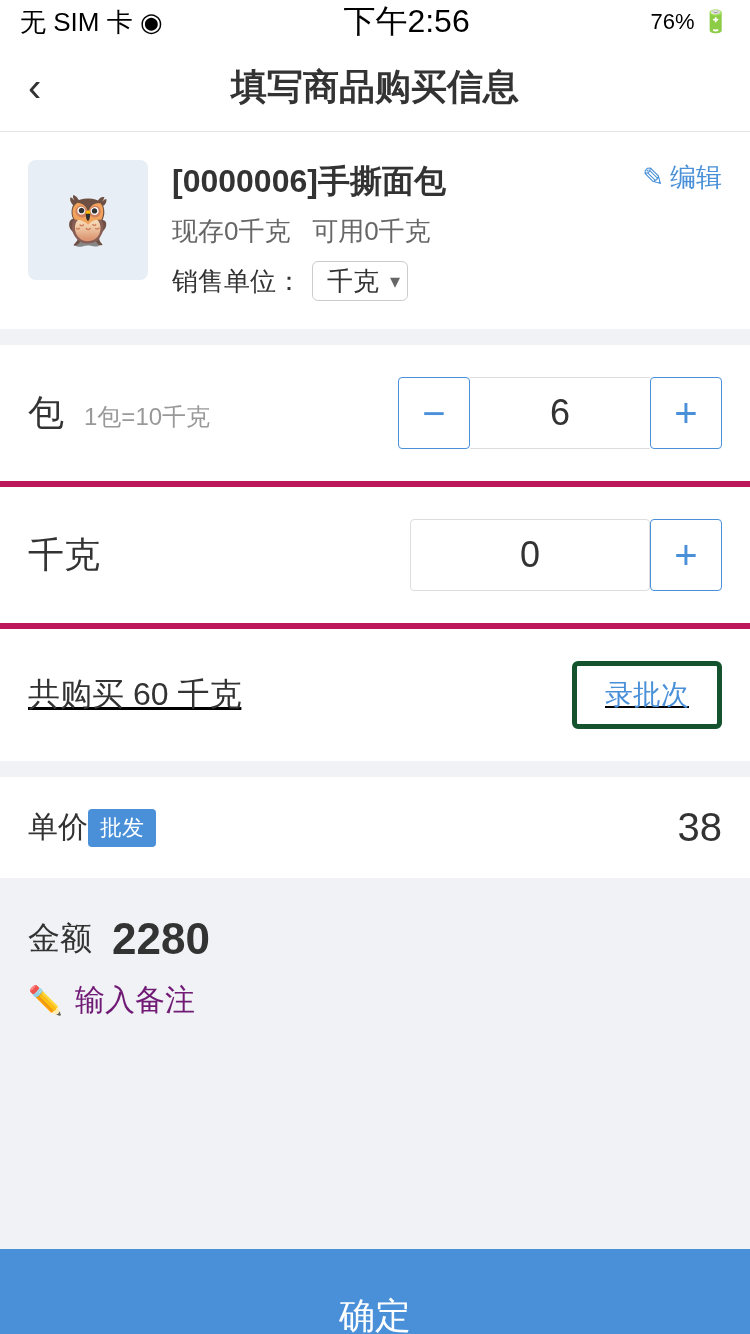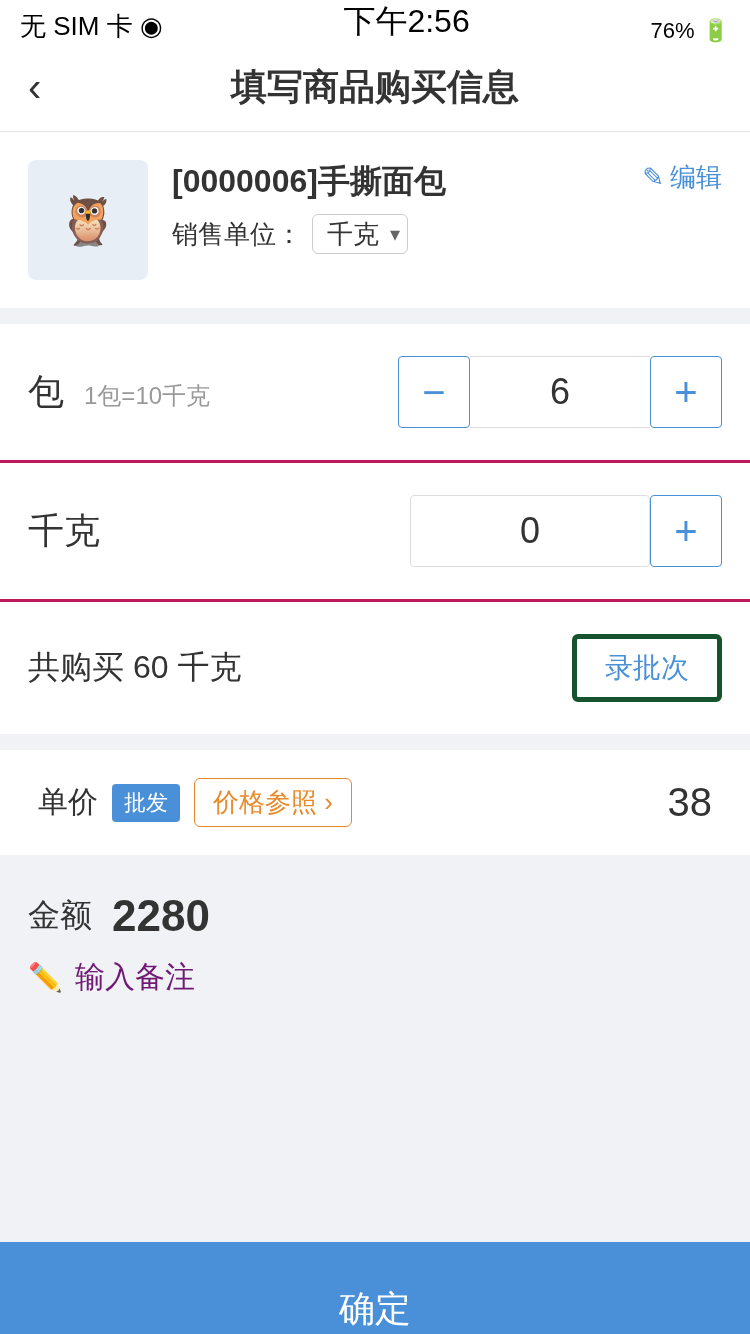--- a/index.html
+++ b/index.html
@@ -11,21 +11,21 @@
       background: #f0f2f5;
       display: flex;
       flex-direction: column;
     }
 
     
     .status-bar {
       height: 44px;
       background: #fff;
       display: flex;
-      align-items: flex-end;
+      align-items: center;
       justify-content: space-between;
       padding: 0 20px;
       font-size: 28px;
       font-weight: 500;
       color: #000;
     }
     .status-left { font-size: 26px; }
     .status-center { font-size: 32px; font-weight: 400; }
     .status-right { display: flex; align-items: center; gap: 8px; font-size: 22px; }
 
@@ -130,21 +130,21 @@
 
     
     .section {
       background: #fff;
       margin-bottom: 16px;
     }
     .quantity-row {
       display: flex;
       align-items: center;
       padding: 32px 28px;
-      border-bottom: 3px solid #be185d;
+      border-bottom: 6px solid #be185d;
     }
     .quantity-label {
       font-size: 36px;
       color: #333;
       flex: 1;
     }
     .quantity-hint {
       font-size: 24px;
       color: #999;
       margin-left: 10px;
@@ -178,20 +178,21 @@
       color: #333;
       background: #fff;
     }
 
     
     .total-row {
       display: flex;
       align-items: center;
       justify-content: space-between;
       padding: 32px 28px;
+      text-decoration: underline;
     }
     .total-label {
       font-size: 32px;
       color: #333;
     }
     .batch-btn {
       border: 5px solid #14532d;
       color: #4a90d9;
       background: #fff;
       border-radius: 6px;
@@ -201,22 +202,21 @@
     }
 
     
     .price-section {
       background: #fff;
       margin-bottom: 8px;
     }
     .price-row {
       display: flex;
       align-items: center;
-      padding: 28px 38px;
-      gap: 14px;
+      padding: 28px 28px;
       justify-content: center;
     }
     .price-label {
       font-size: 30px;
       color: #333;
     }
     .tag-batch {
       background: #4a90d9;
       color: #fff;
       font-size: 22px;
@@ -315,20 +315,24 @@
   <span class="nav-back">‹</span>
   <span class="nav-title">填写商品购买信息</span>
 </div>
 
 <div class="product-card" style="position:relative;">
   <div class="product-img">
     <span>🦉</span>
   </div>
   <div class="product-info">
     <div class="product-name">[0000006]手撕面包</div>
+    <div class="product-stock">
+      <span>现存0千克</span>&nbsp;&nbsp;
+      <span>可用0千克</span>
+    </div>
     <div class="product-unit-row">
       <span>销售单位：</span>
       <div class="unit-select-wrap">
         <select class="unit-select">
           <option>千克</option>
         </select>
       </div>
     </div>
   </div>
   <div class="edit-btn">
@@ -361,21 +365,20 @@
   <div class="total-row">
     <span class="total-label">共购买 60 千克</span>
     <button class="batch-btn">录批次</button>
   </div>
 </div>
 
 <div class="price-section">
   <div class="price-row">
     <span class="price-label">单价</span>
     <span class="tag-batch">批发</span>
-    <button class="price-ref-btn">价格参照 ›</button>
     <span class="price-value">38</span>
   </div>
 </div>
 
 <div class="amount-section">
   <div class="amount-row">
     <span class="amount-label">金额</span>
     <span class="amount-value">2280</span>
   </div>
   <div class="remark-row">

